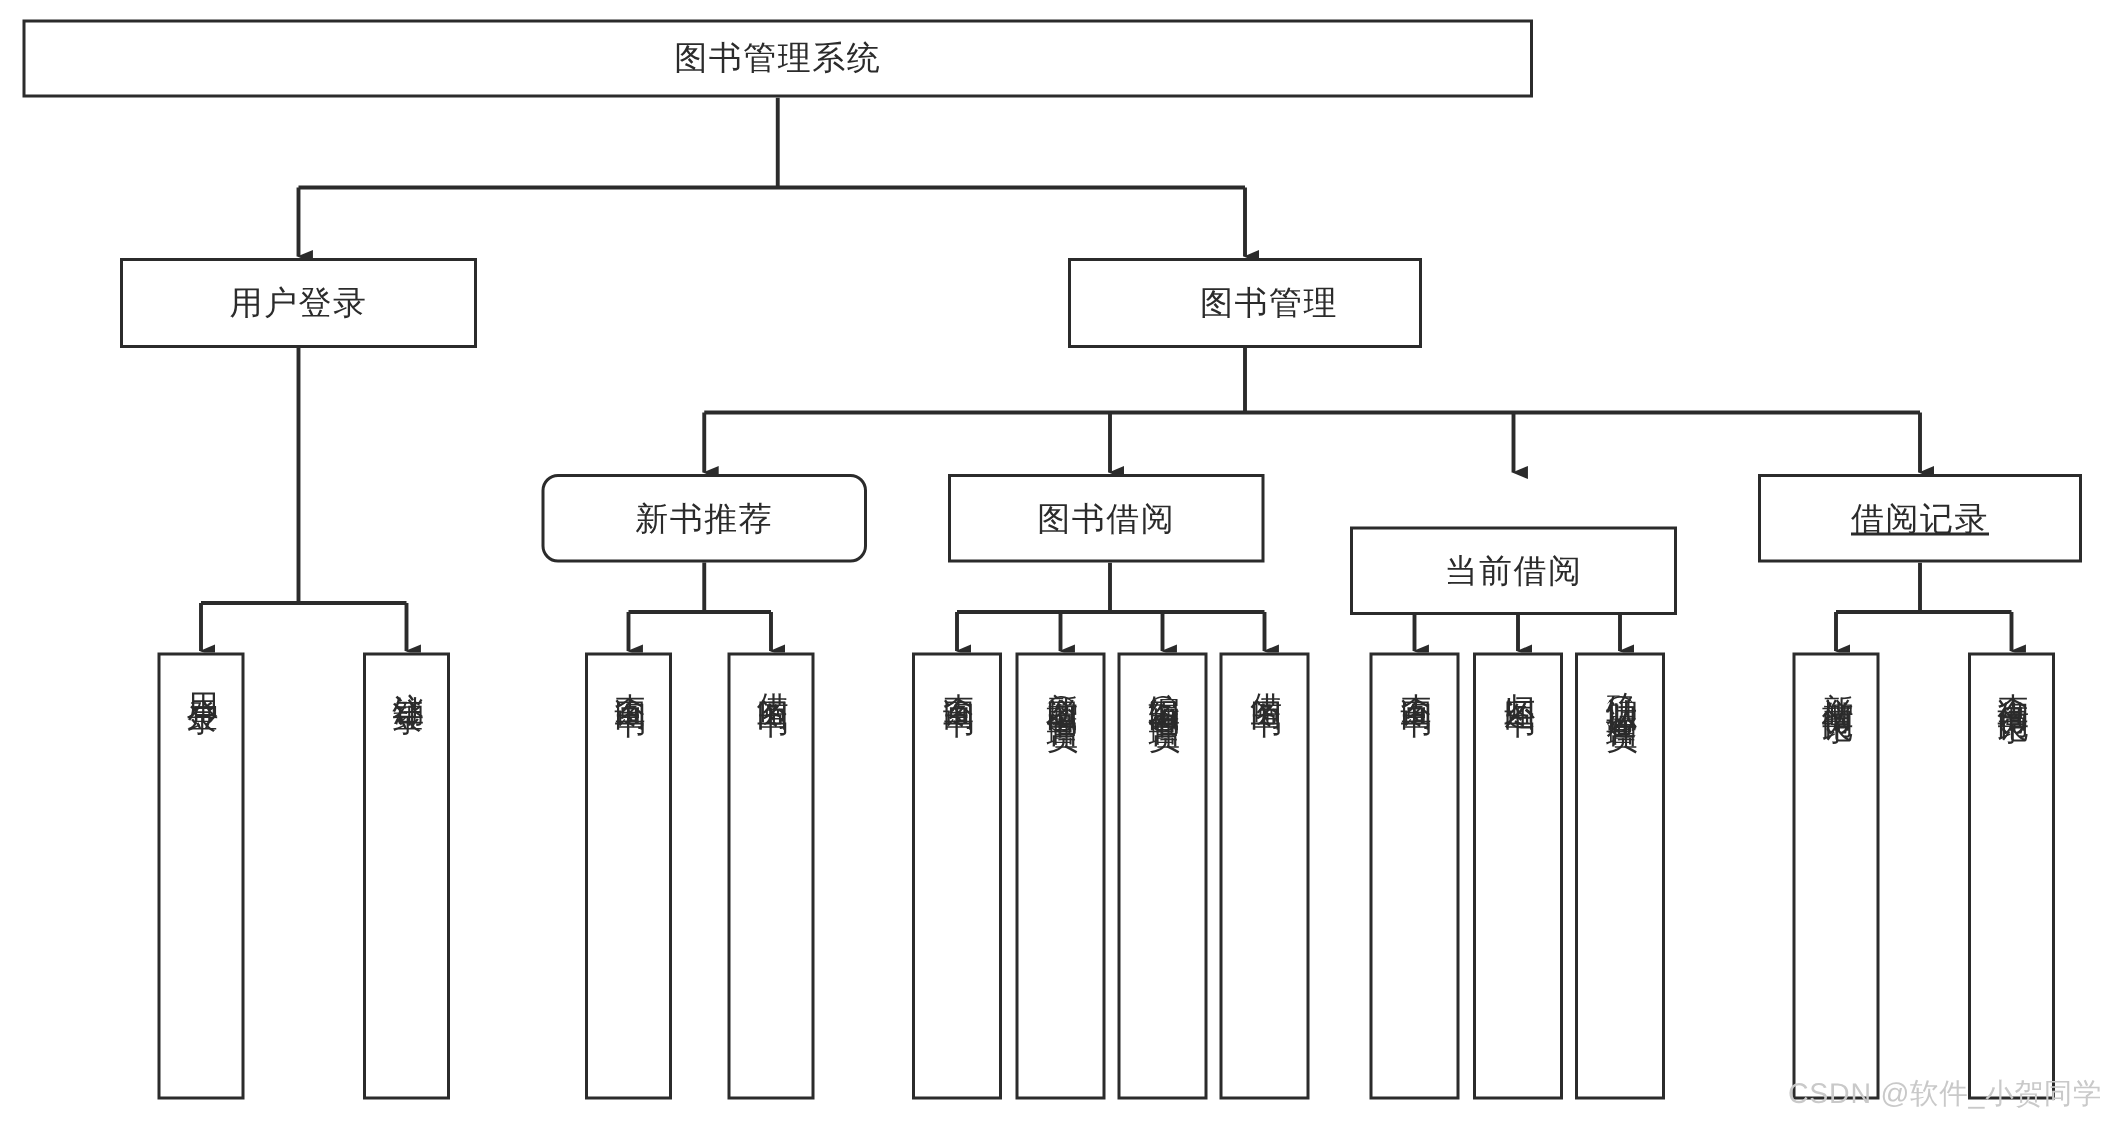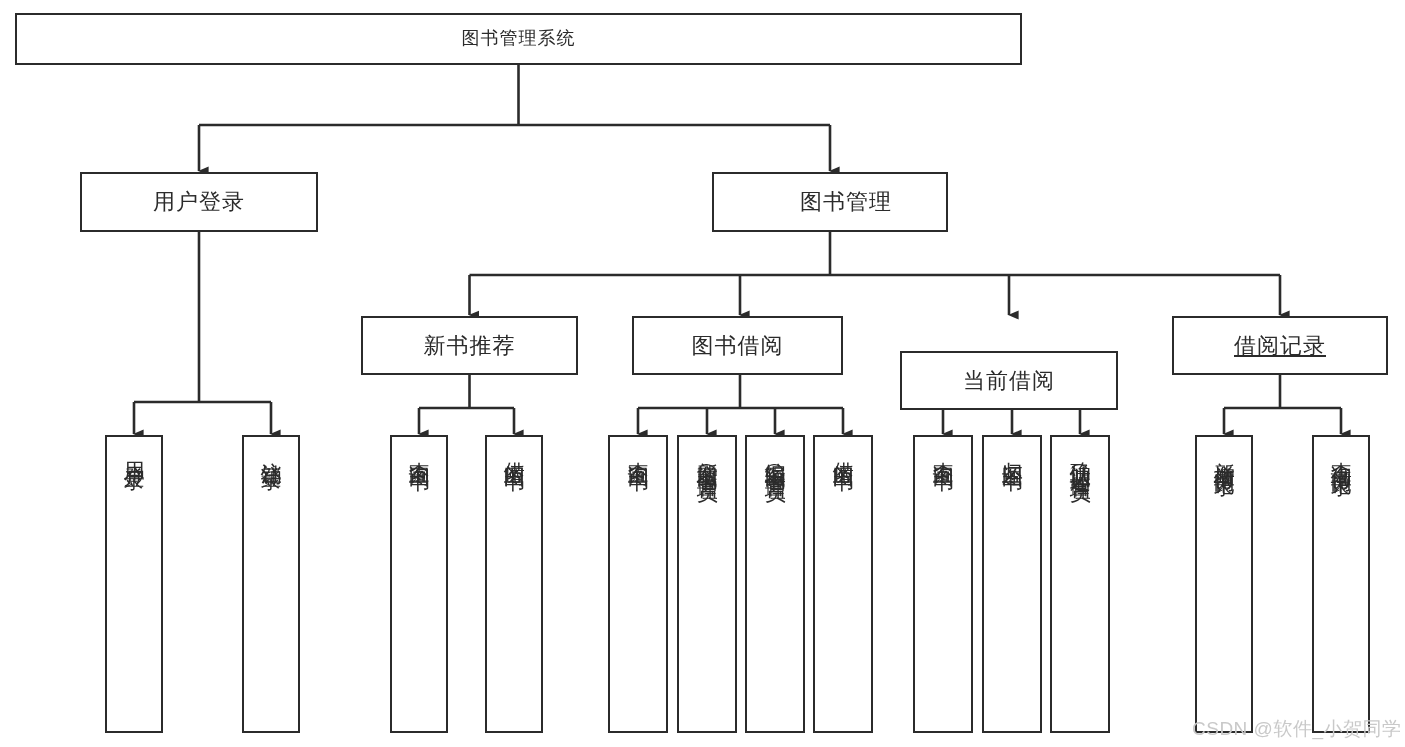--- a/index.html
+++ b/index.html
@@ -36,21 +36,21 @@
     text-align:center;
     line-height:1.18;
     color:#2b2b2b;
     white-space:pre;
   }
   .node.horiz .label{
     font-size:22px;
     letter-spacing:1px;
   }
   .node.root .label{
-    font-size:18px;
+    font-size:22px;
     letter-spacing:1px;
   }
   .node.leaf{
     align-items:flex-start;
     justify-content:center;
     padding-top:8px;
   }
   .node.leaf .label{
     font-size:21px;
     writing-mode:vertical-rl;
@@ -120,21 +120,21 @@
   <div id="nodes">
       <div class="node root horiz" style="left: 15px; top: 13px; width: 1007px; height: 52px;">
         <span class="label">图书管理系统</span>
       </div>
       <div class="node horiz" style="left: 80px; top: 172px; width: 238px; height: 60px;">
         <span class="label">用户登录</span>
       </div>
       <div class="node horiz" style="left: 712px; top: 172px; width: 236px; height: 60px; padding-left: 32px;">
         <span class="label">图书管理</span>
       </div>
-      <div class="node horiz" style="left: 361px; top: 316px; width: 217px; height: 59px;">
+      <div class="node horiz" style="left: 361px; top: 316px; width: 217px; height: 59px; border-radius: 11px;">
         <span class="label">新书推荐</span>
       </div>
       <div class="node horiz" style="left: 632px; top: 316px; width: 211px; height: 59px;">
         <span class="label">图书借阅</span>
       </div>
       <div class="node horiz" style="left: 900px; top: 316px; width: 218px; height: 59px; margin-top: 35px;">
         <span class="label">当前借阅</span>
       </div>
       <div class="node horiz" style="left: 1172px; top: 316px; width: 216px; height: 59px; text-decoration: underline;">
         <span class="label">借阅记录</span>

